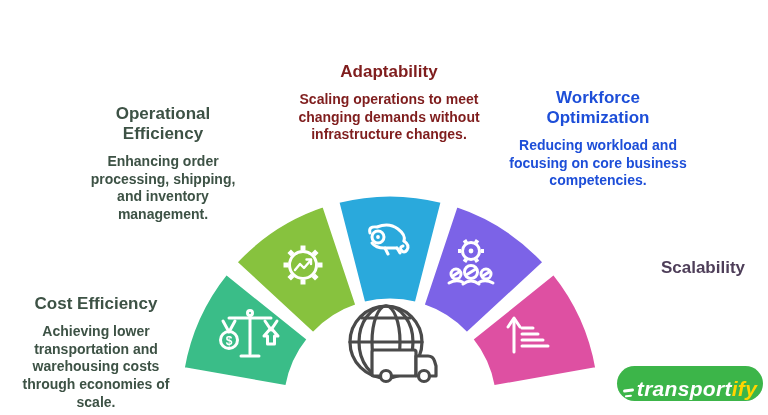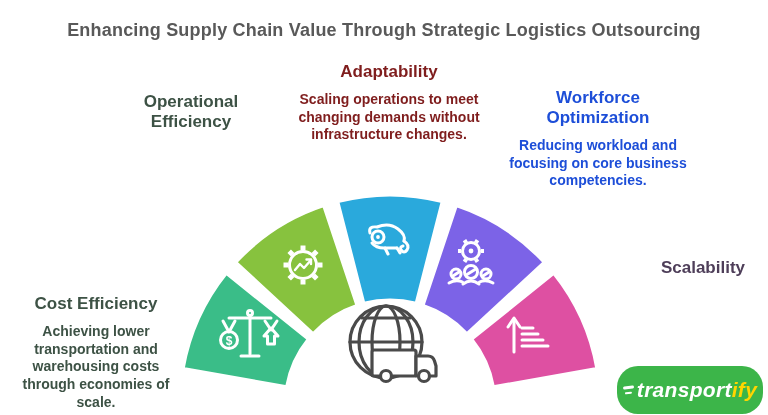--- a/index.html
+++ b/index.html
@@ -13,57 +13,57 @@
     color:#595959; letter-spacing:0.2px;
   }
   .feature { position:absolute; text-align:center; }
   .f-heading { font-size:17px; font-weight:bold; line-height:1.18; }
   .f-body { margin-top:9px; font-size:14px; font-weight:bold; line-height:1.26;text-align:center; }
   .c-green  { color:#3D5245; }
   .c-blue   { color:#7f1d1d; }
   .c-indigo { color:#1d4ed8; }
   .c-plum   { color:#4E3E59; }
   .f-cost         { left:10px;  top:258px; width:172px;margin-top:36px; }
-  .f-operational  { left:84px;  top:92px;  width:158px;margin-left:28px; }
+  .f-operational  { left:84px;  top:104px;  width:158px; }
   .f-adaptability { left:297px; top:62px;  width:184px; }
   .f-workforce    { left:504px; top:88px;  width:188px; }
   .f-scalability  { left:576px; top:258px; width:184px;margin-left:35px; }
   .fan { position:absolute; left:0; top:0; }
   .seg { stroke:#FFFFFF; stroke-width:3; stroke-linejoin:round; }
   .icon { stroke:#FFFFFF; stroke-width:3; fill:none; stroke-linecap:round; stroke-linejoin:round; }
   .icon-fill { fill:#FFFFFF; stroke:none; }
   .center-icon { stroke:#4A4A4A; stroke-width:3.2; fill:none; stroke-linecap:round; stroke-linejoin:round; }
   .mask { fill:#FFFFFF; }
   .logo {
-    position:absolute; left:617px; top:366px; width:146px; height:48px;
+    position:absolute; left:617px; top:366px; width:146px; height:35px;
     background:#3CB549; border-radius:21px;
-    display:flex; align-items:center; justify-content:center;
+    display:flex; align-items:flex-end; justify-content:center;
   }
   .logo-text { font-size:21px; font-weight:bold; font-style:italic; letter-spacing:0.3px; }
   .logo-main { color:#FFFFFF; }
   .logo-suffix { color:#FFD500; }
   .swoosh { position:relative; width:13px; height:16px; margin-right:1px; }
   .swoosh::before {
     content:""; position:absolute; top:4px; left:0; width:11px; height:2.6px;
     background:#FFFFFF; border-radius:2px; transform:rotate(-8deg);
   }
   .swoosh::after {
     content:""; position:absolute; top:10px; left:2px; width:7px; height:2.4px;
     background:#FFFFFF; border-radius:2px; transform:rotate(-8deg);
   }
 </style>
 </head>
 <body>
 
 <div class="canvas">
 
-  <h1 class="title">Enhancing Supply Chain Value Through Strategic Logistics Outsourcing</h1>
 
   <div class="feature f-operational">
     <div class="f-heading c-green">Operational Efficiency</div>
+    <div class="f-body c-green">Enhancing order processing, shipping, and inventory management.</div>
   </div>
 
   <div class="feature f-adaptability">
     <div class="f-heading c-blue">Adaptability</div>
     <div class="f-body c-blue">Scaling operations to meet changing demands without infrastructure changes.</div>
   </div>
 
   <div class="feature f-workforce">
     <div class="f-heading c-indigo">Workforce Optimization</div>
     <div class="f-body c-indigo">Reducing workload and focusing on core business competencies.</div>

